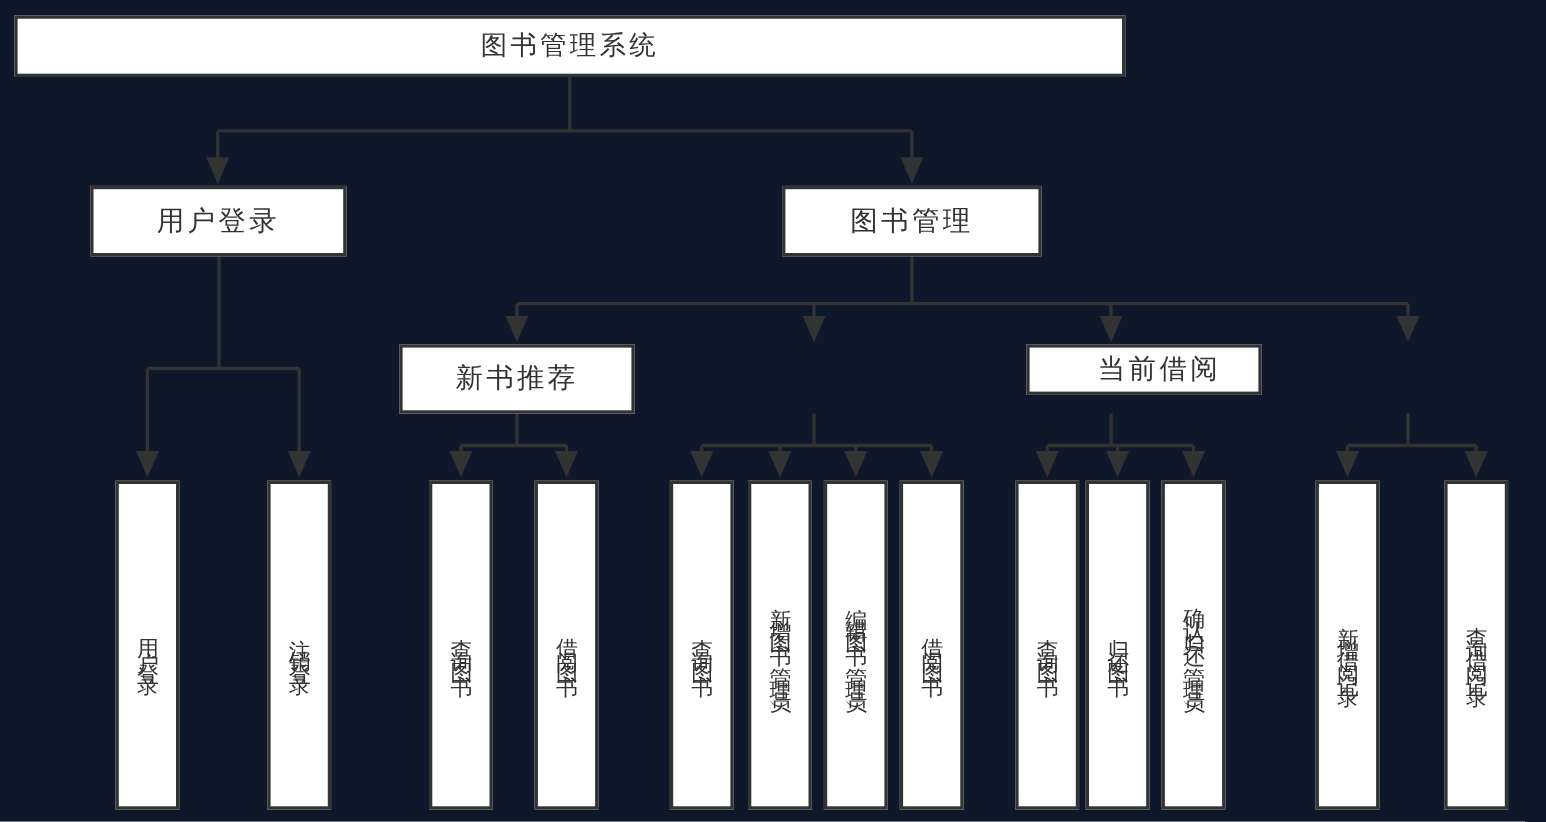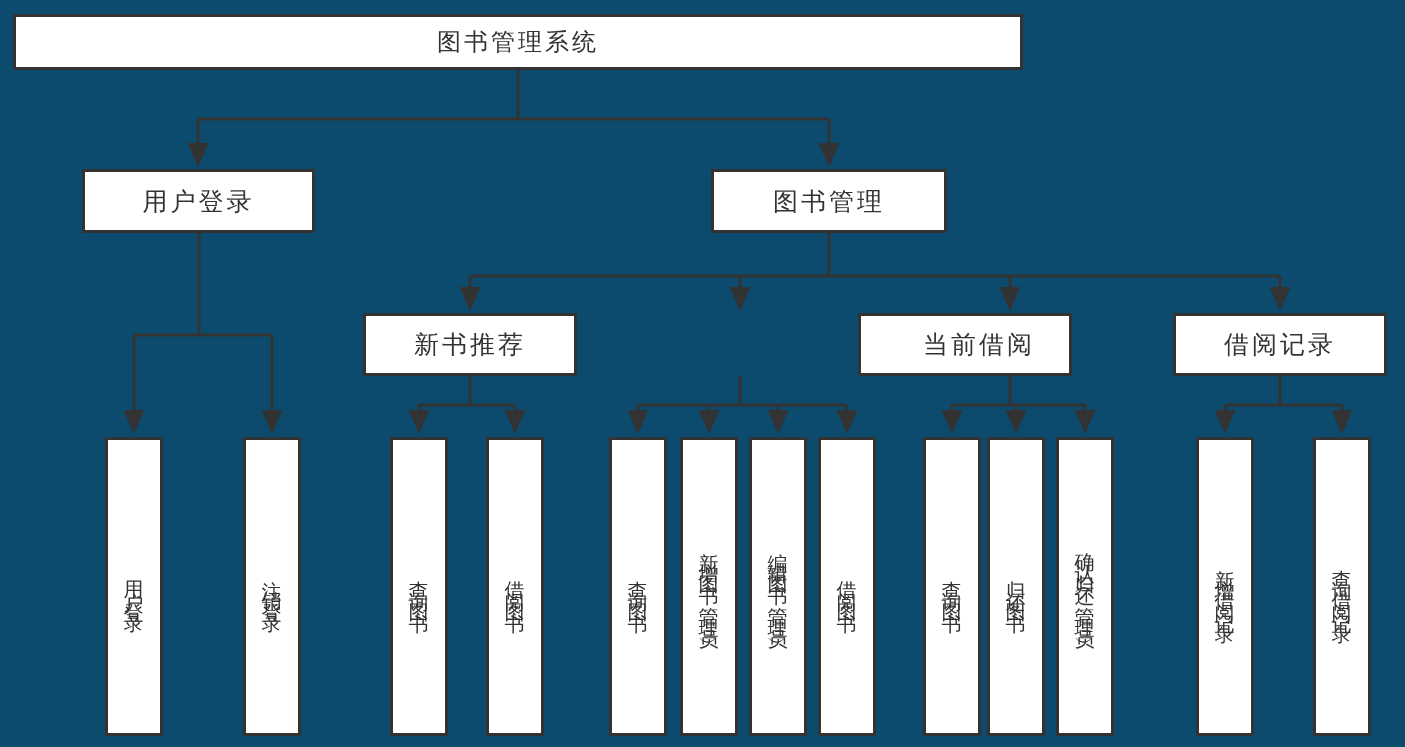--- a/index.html
+++ b/index.html
@@ -1,19 +1,19 @@
 <!DOCTYPE html>
 <html><head>
 <meta charset="utf-8">
 <style>
   html,body{margin:0;padding:0;background:#ffffff;}
   #stage{
     position:relative;
     width:1405px;height:747px;
-    background:#0c4a6e;
+    background:#0f172a;
     font-family:"Liberation Sans","DejaVu Sans",sans-serif;
     color:#333333;
     overflow:hidden;
   }
   #wires{position:absolute;left:0;top:0;z-index:1;}
   .box{
     position:absolute;
     box-sizing:border-box;
     border:3px solid #333333;
     background:#ffffff;
@@ -102,25 +102,22 @@
   <div class="box" style="left:82px;top:169px;width:233px;height:64px;">
     <span class="h-label">用户登录</span>
   </div>
   <div class="box" style="left:363px;top:313px;width:214px;height:63px;">
     <span class="h-label">新书推荐</span>
   </div>
 
   <div class="box" style="left:711px;top:169px;width:236px;height:64px;">
     <span class="h-label">图书管理</span>
   </div>
-  <div class="box" style="left:858px;top:313px;width:214px;height:63px;padding-left:28px;">
+  <div class="box" style="left:933px;top:313px;width:214px;height:46px;padding-left:28px;">
     <span class="h-label">当前借阅</span>
-  </div>
-  <div class="box" style="left:1173px;top:313px;width:214px;height:63px;">
-    <span class="h-label">借阅记录</span>
   </div>
 
   <div class="box v-box" style="left:105px;top:437px;width:58px;height:299px;">用户登录</div>
   <div class="box v-box" style="left:243px;top:437px;width:58px;height:299px;">注销登录</div>
 
   <div class="box v-box" style="left:390px;top:437px;width:58px;height:299px;">查询图书</div>
   <div class="box v-box" style="left:486px;top:437px;width:58px;height:299px;">借阅图书</div>
 
   <div class="box v-box" style="left:609px;top:437px;width:58px;height:299px;">查询图书</div>
   <div class="box v-box" style="left:680px;top:437px;width:58px;height:299px;">新增图书（管理员）</div>

